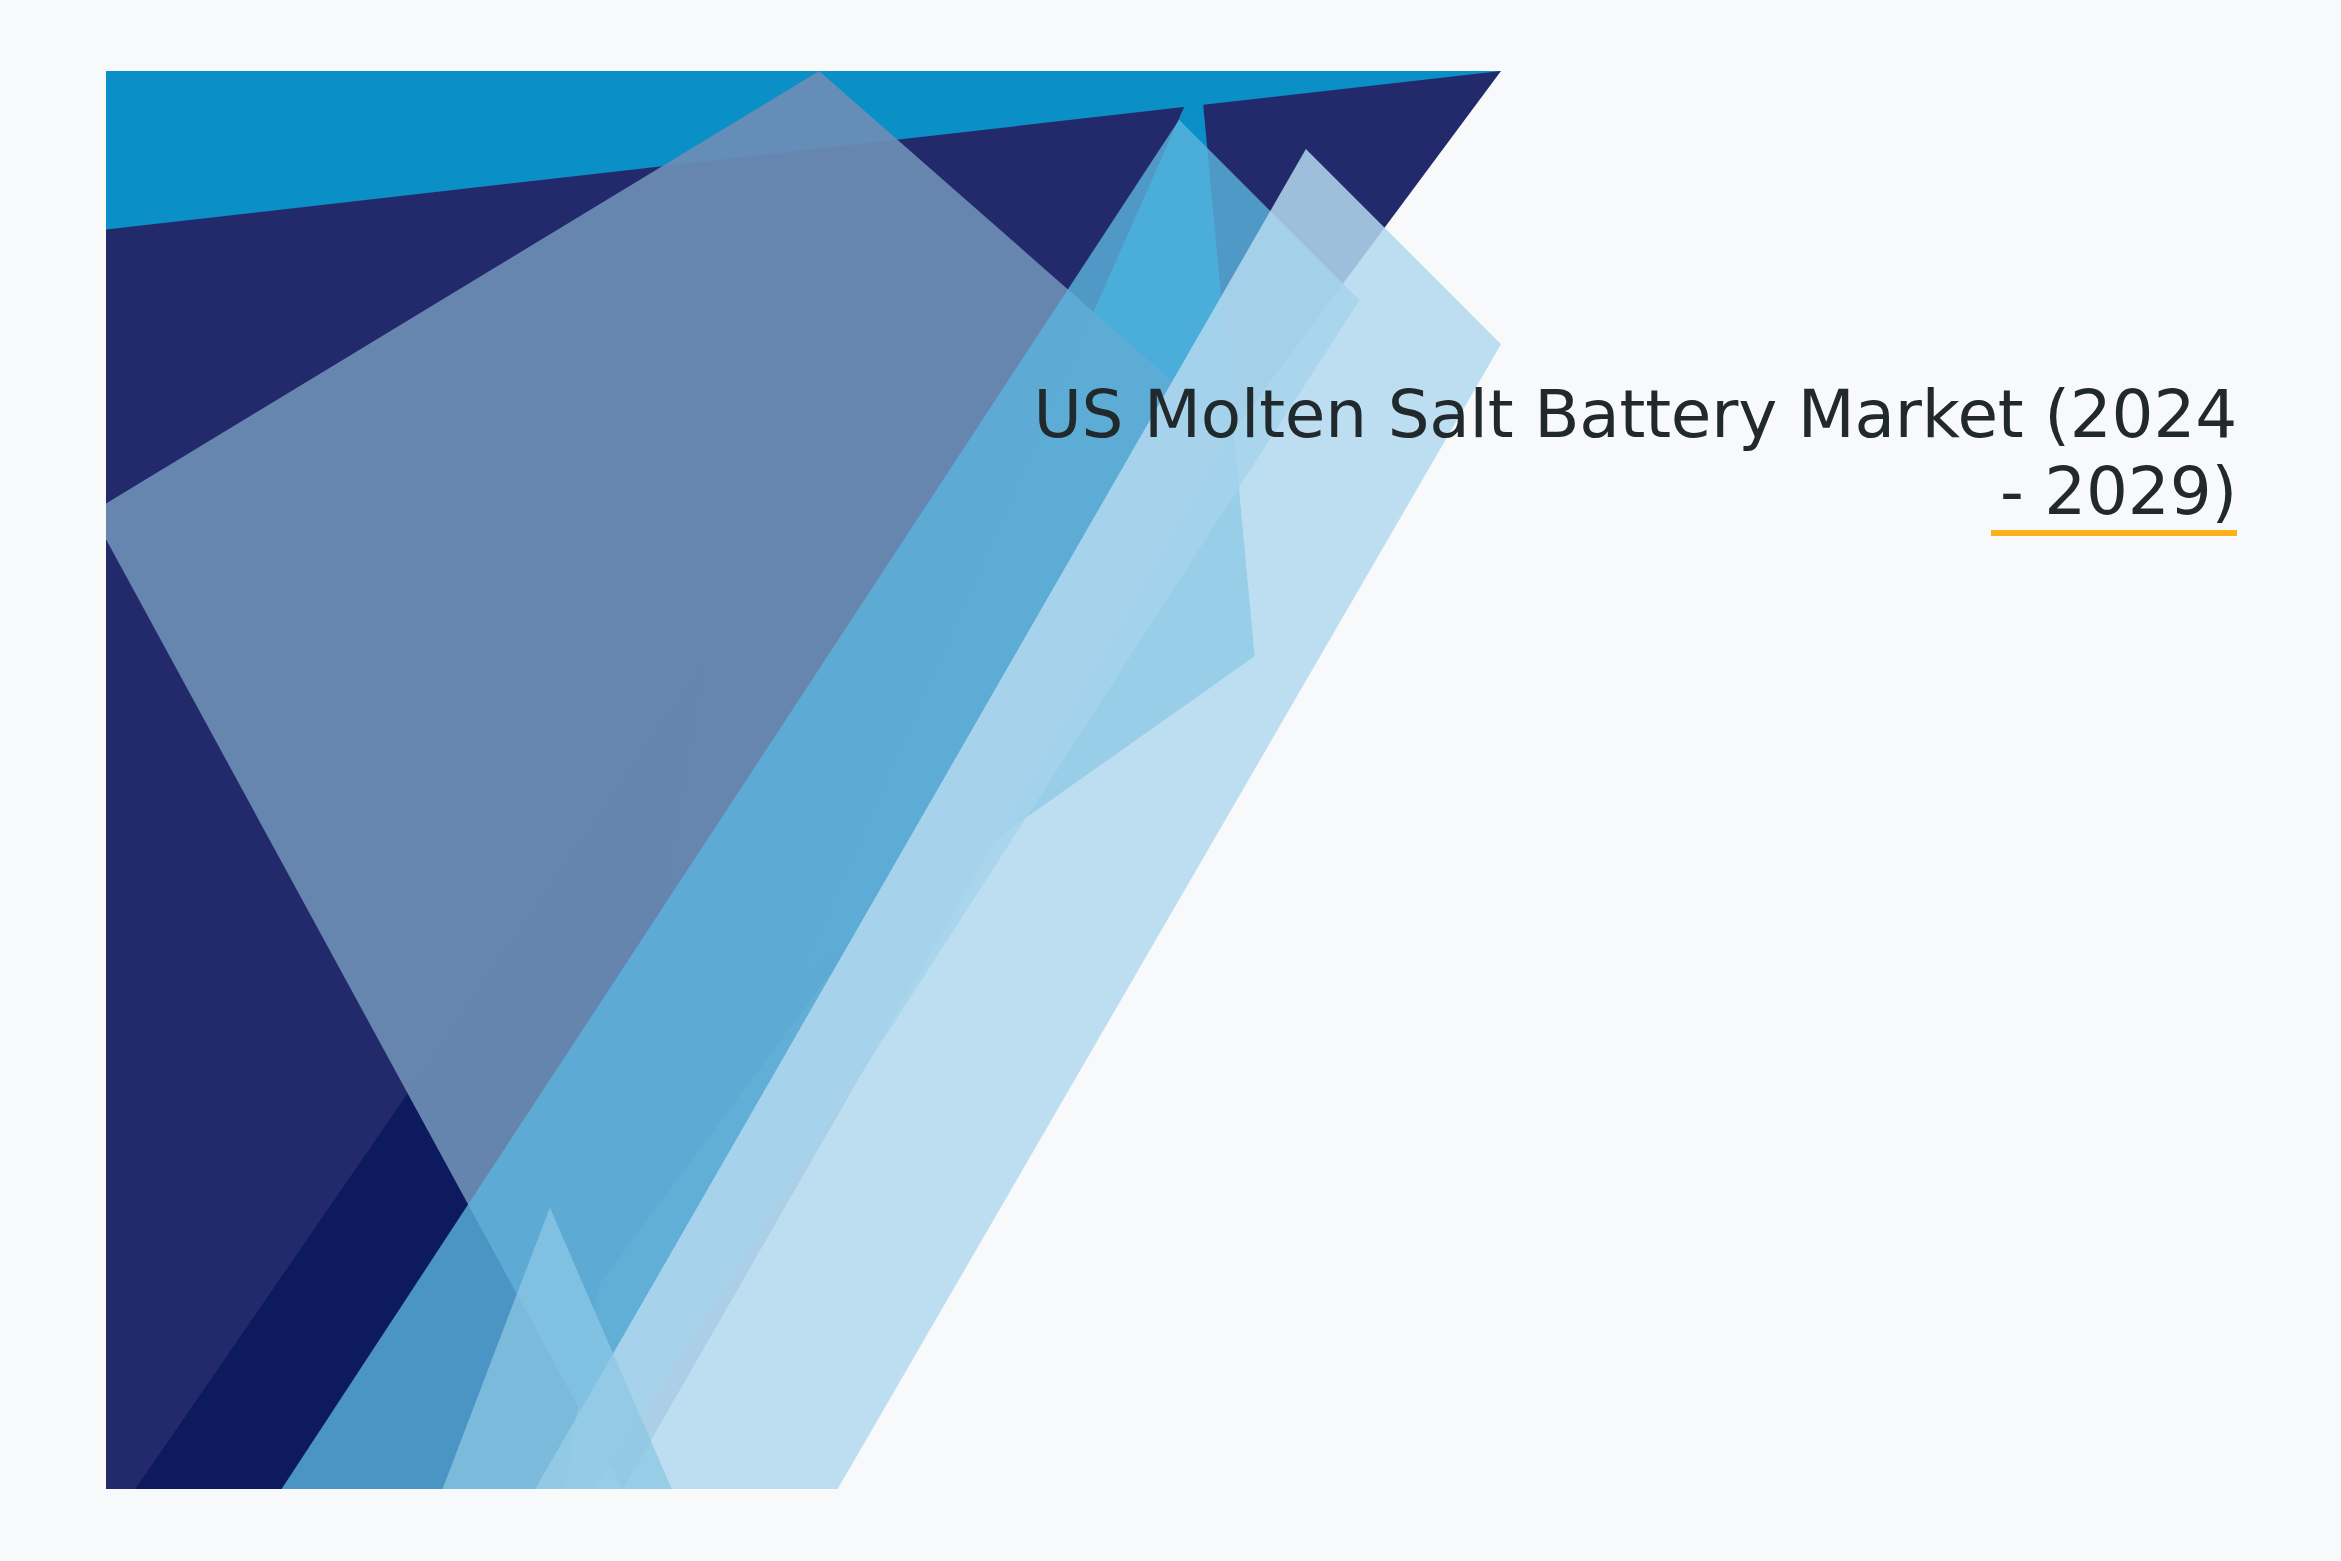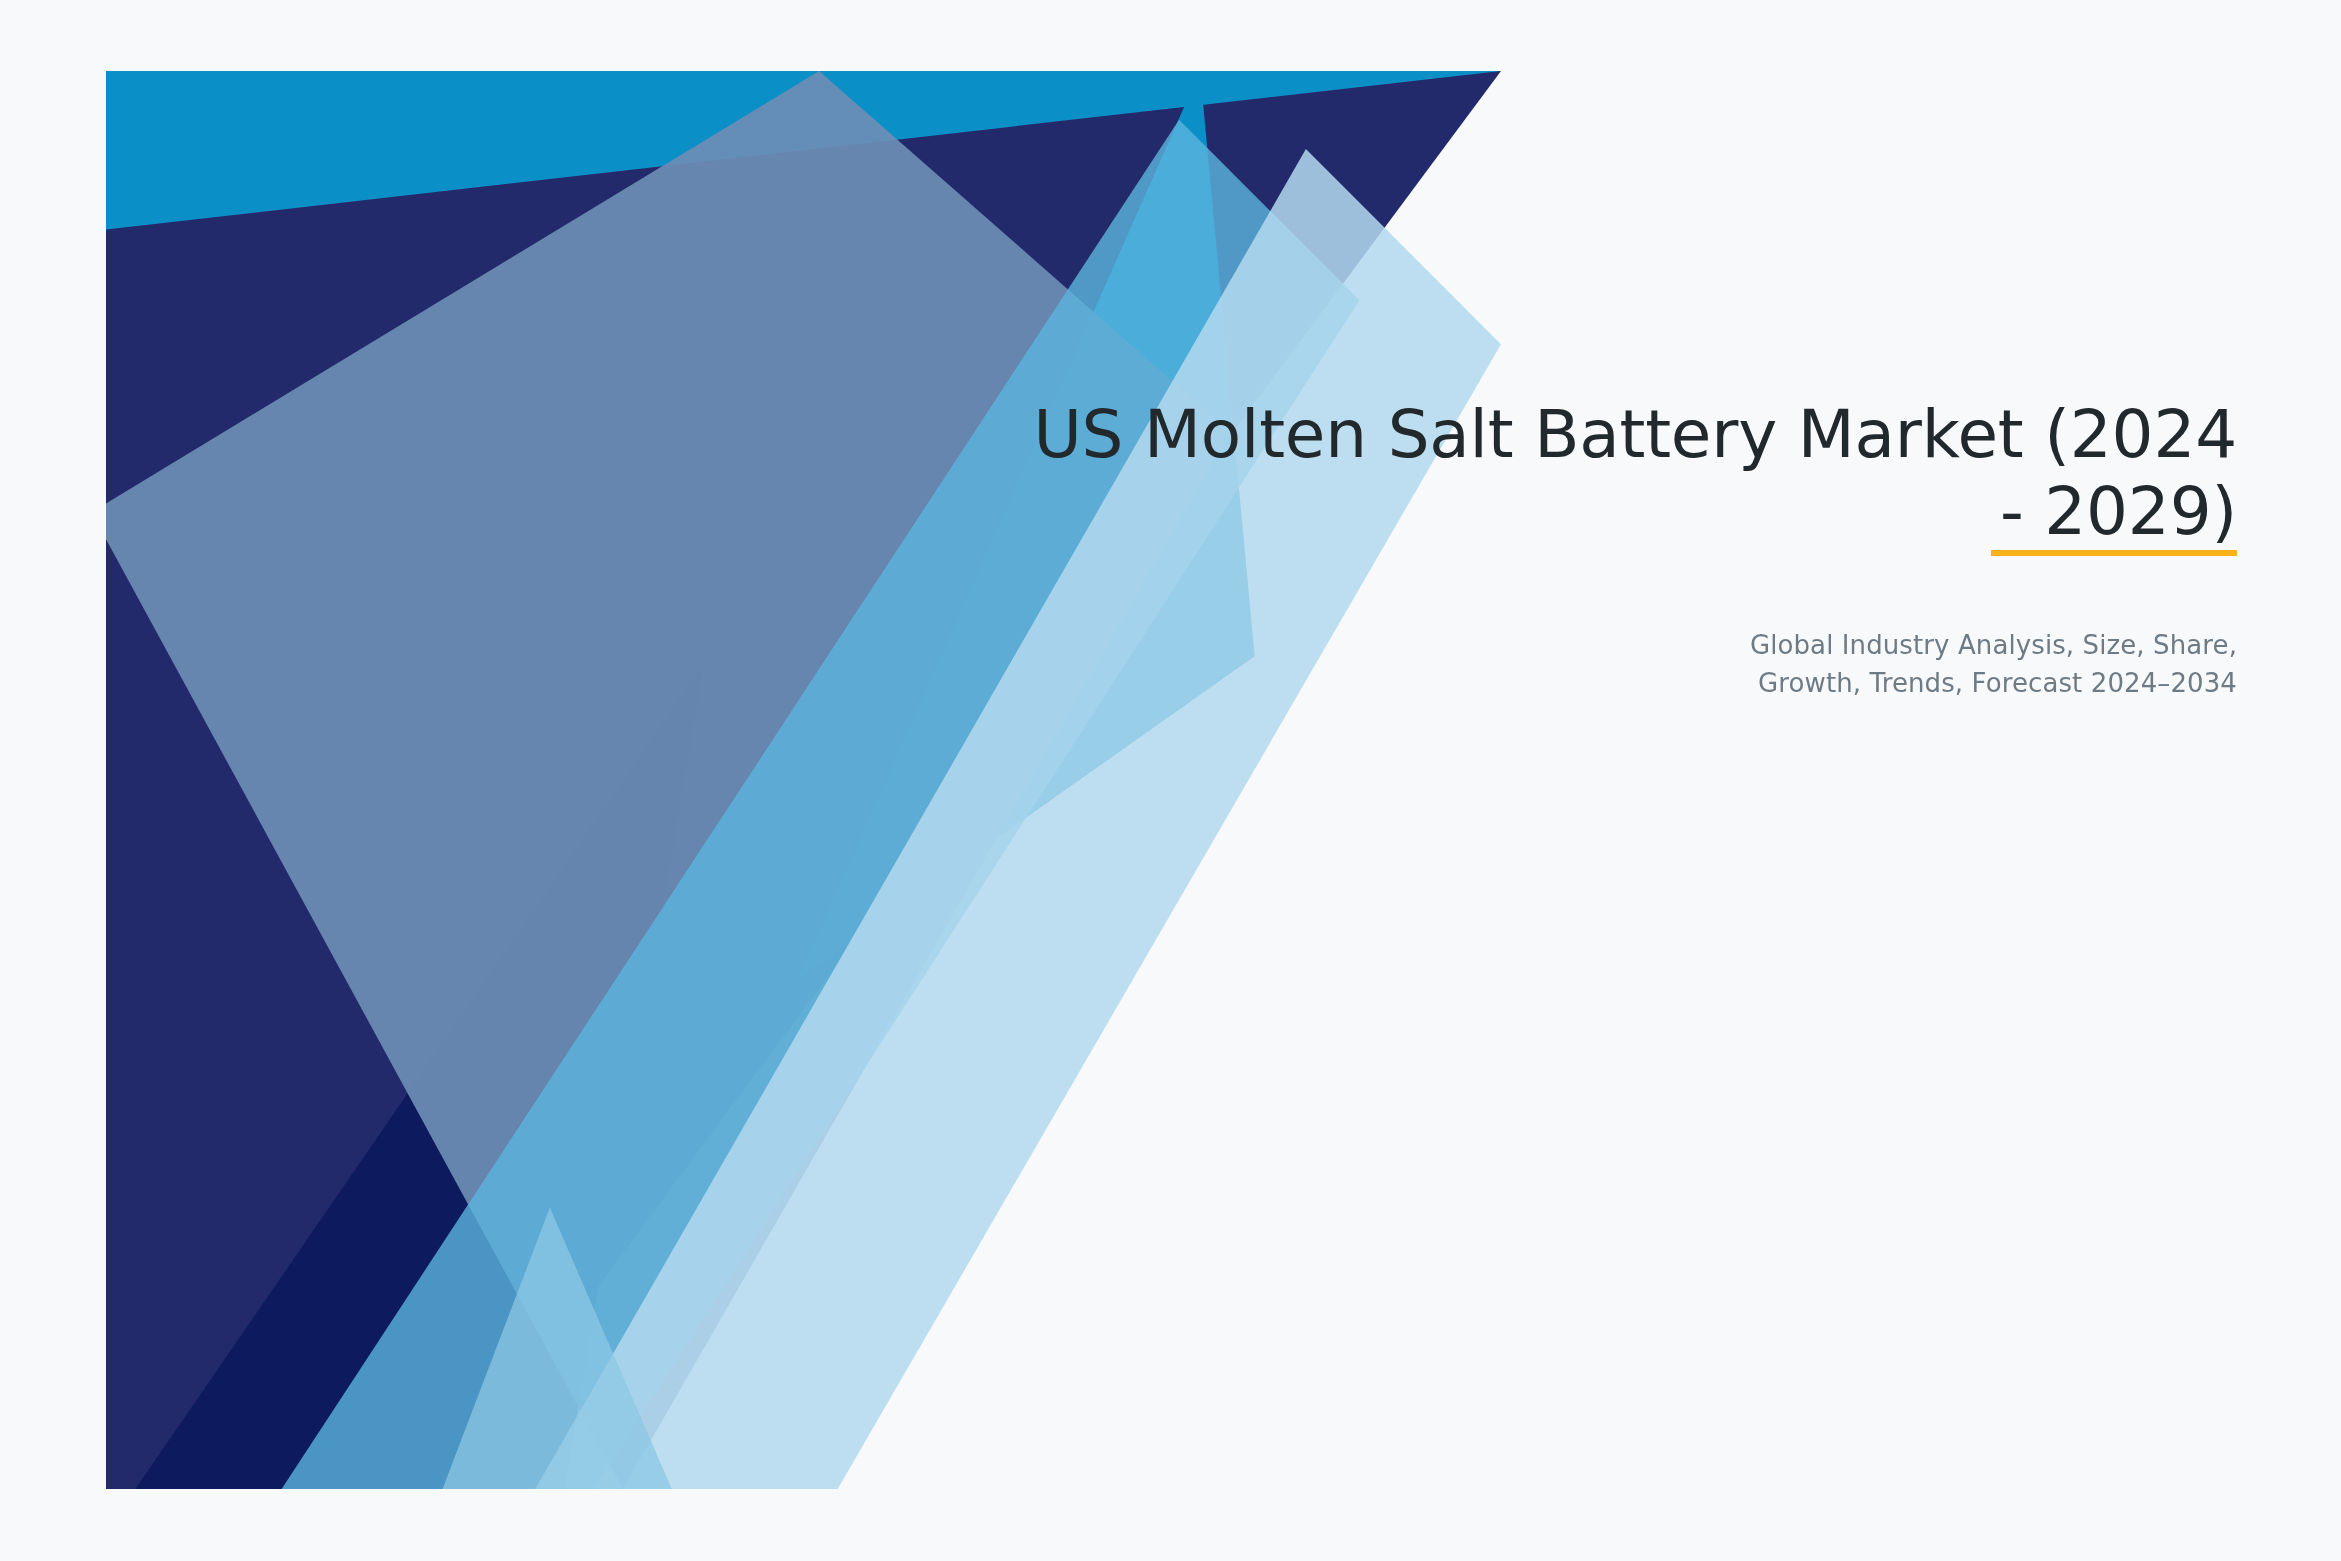--- a/index.html
+++ b/index.html
@@ -30,21 +30,20 @@
   .text-block {
     position: absolute;
     left: 829px;
     top: 376px;
     width: 1408px;
     text-align: right;
   }
   .title-wrap {
     position: relative;
     display: block;
-    margin-top: 20px;
   }
   .title {
     position: relative;
     margin: 0;
     font-size: 66px;
     line-height: 1.17;
     font-weight: 400;
     color: #22292c;
     letter-spacing: -0.2px;
     z-index: 2;
@@ -94,17 +93,16 @@
 
       <polygon points="910,2330 1160,2907 690,2907" fill="#8cc7e4" fill-opacity="0.75"></polygon>
     </svg>
   </div>
 
   <div class="text-block">
     <div class="title-wrap">
       <h1 class="title"><span>US Molten Salt Battery Market (2024</span><br><span>- 2029)</span></h1>
       <div class="title-underline"></div>
     </div>
-    <p class="subtitle"><span>Global Industry Analysis, Size, Share,</span><br><span>Growth, Trends, Forecast 2024–2034</span></p>
   </div>
 
 </div>
 
 
 </body></html>

